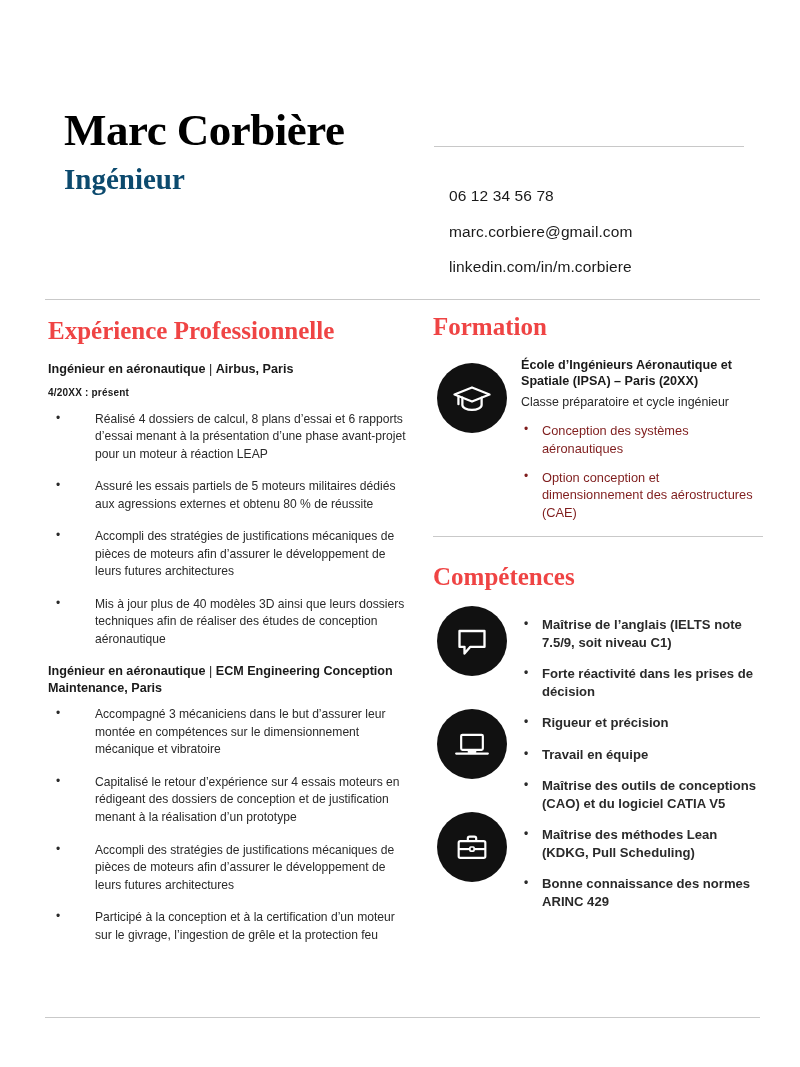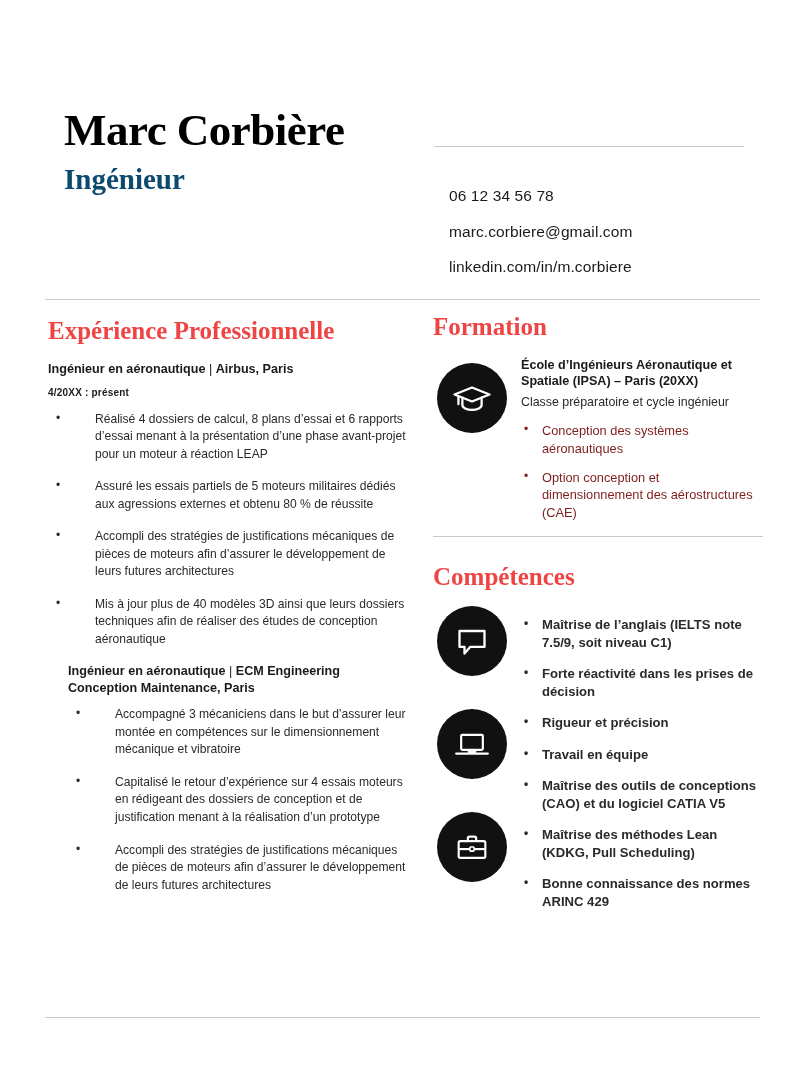--- a/index.html
+++ b/index.html
@@ -155,21 +155,21 @@
     margin-bottom: 15px;
   }
   ul.bullets > li::before {
     content: "\2022";
     position: absolute;
     left: 8px;
     top: -1px;
     font-size: 12px;
     color: #2a2a2a;
   }
-  .job + .job { margin-top: 8px; margin-left: 20px; }
+  .job + .job { margin-top: 8px; }
 
   
   .icon-block {
     position: relative;
     min-height: 72px;
     padding-left: 88px;
     margin-bottom: 6px;
   }
   .circle-icon {
     position: absolute;
@@ -303,20 +303,21 @@
       </div>
 
       <div class="job">
         <div class="job-header">
           <span class="role">Ingénieur en aéronautique</span><span> | </span><span class="company">ECM Engineering Conception Maintenance, Paris</span>
         </div>
         <ul class="bullets">
           <li>Accompagné 3 mécaniciens dans le but d’assurer leur montée en compétences sur le dimensionnement mécanique et vibratoire</li>
           <li>Capitalisé le retour d’expérience sur 4 essais moteurs en rédigeant des dossiers de conception et de justification menant à la réalisation d’un prototype</li>
           <li>Accompli des stratégies de justifications mécaniques de pièces de moteurs afin d’assurer le développement de leurs futures architectures</li>
+          <li>Participé à la conception et à la certification d’un moteur sur le givrage, l’ingestion de grêle et la protection feu</li>
         </ul>
       </div>
     </div>
 
     <div class="col-right">
 
       <h2 class="section-heading">Formation</h2>
 
       <div class="icon-block">
         <div class="circle-icon">

